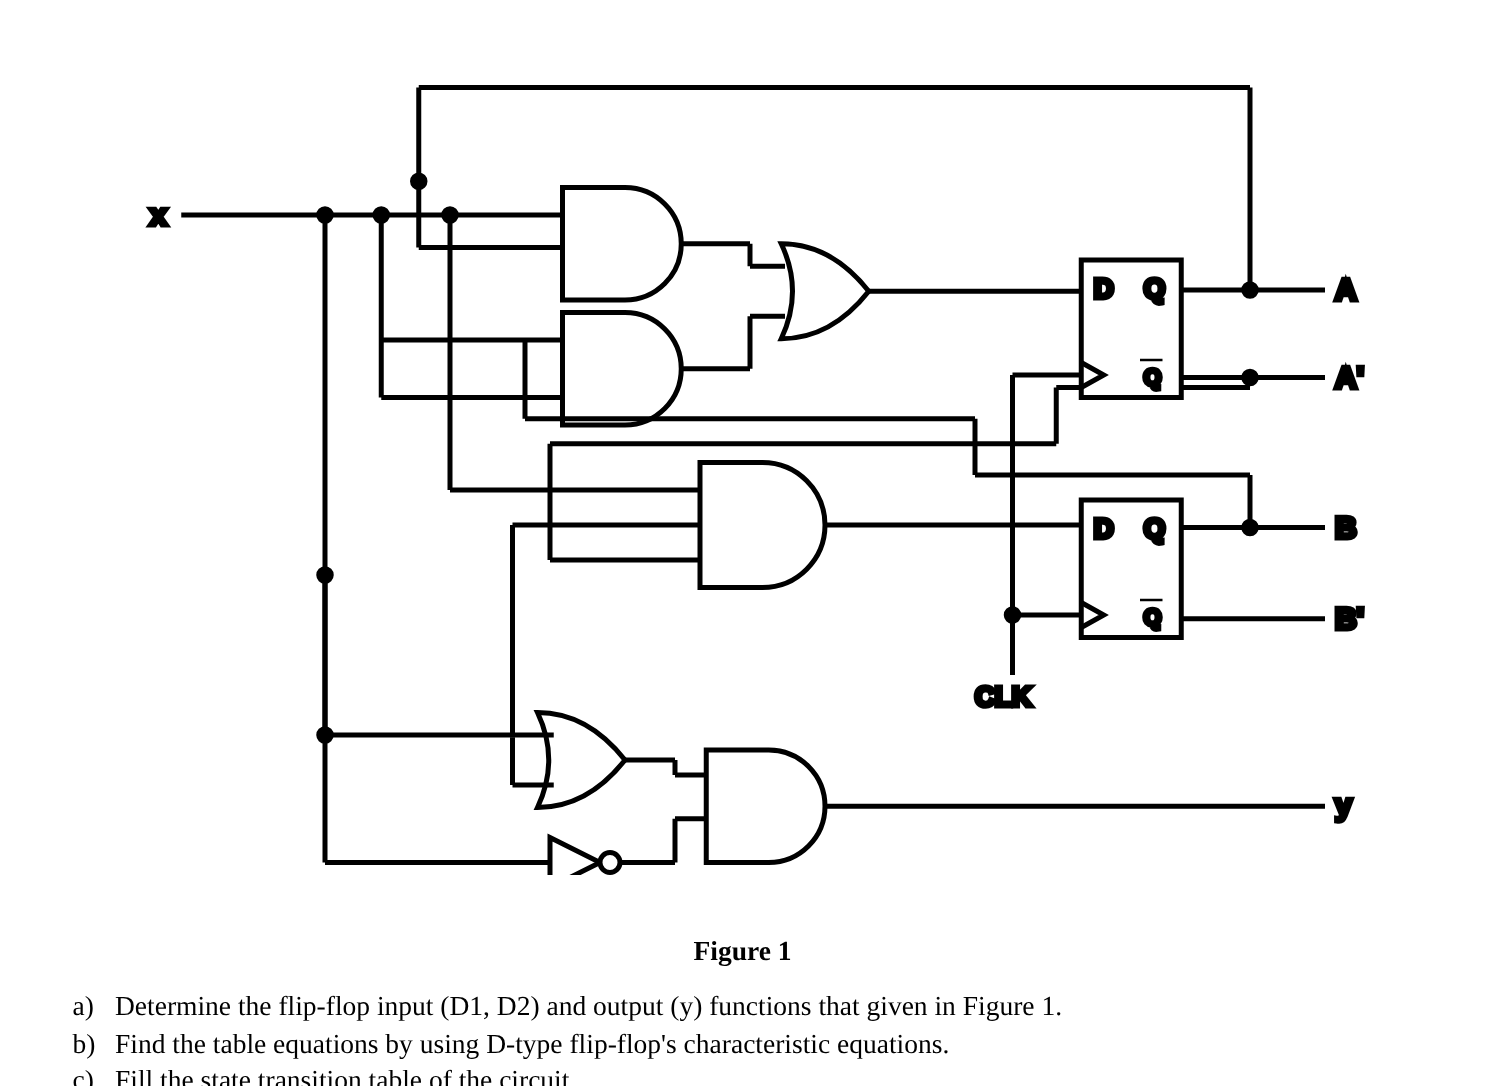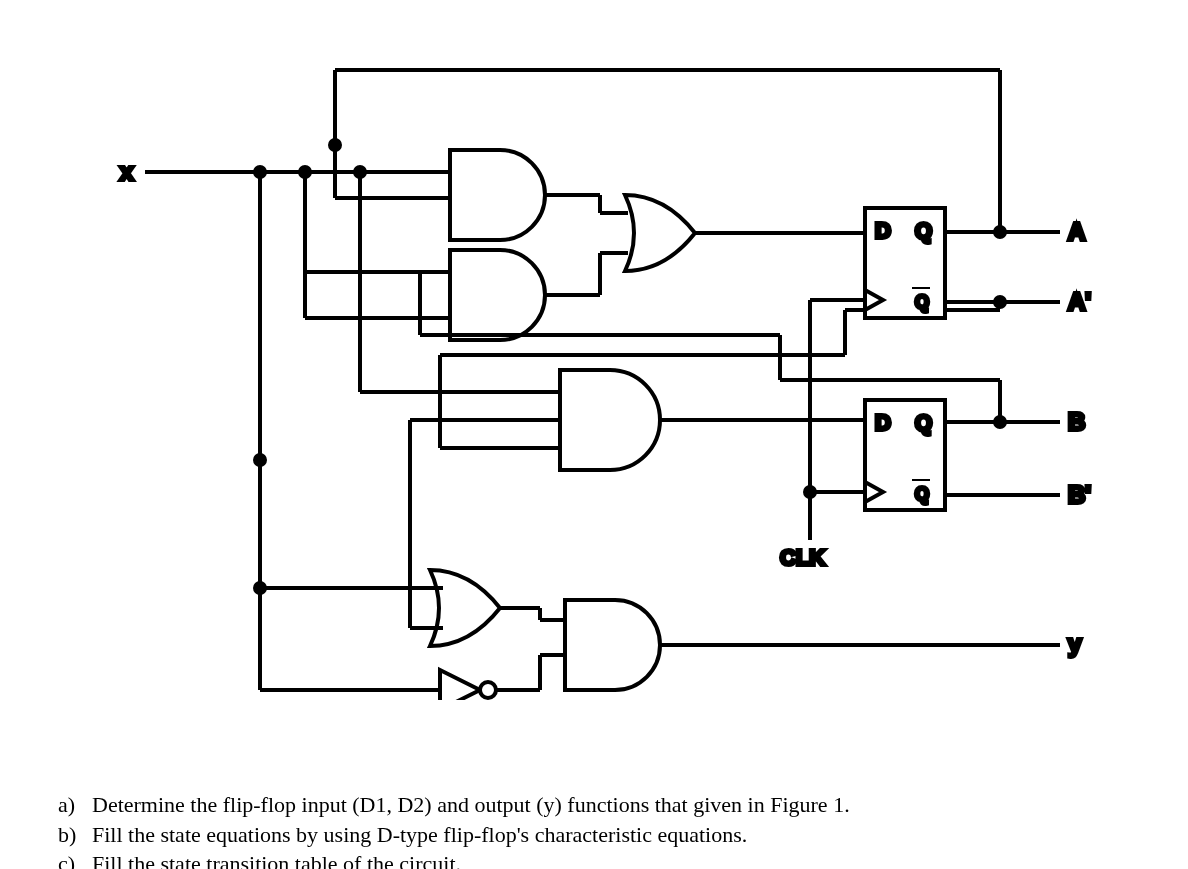--- a/index.html
+++ b/index.html
@@ -128,29 +128,30 @@
   <line x1="540" y1="690" x2="540" y2="655"></line>
   <line x1="540" y1="655" x2="565" y2="655"></line>
 
   <path d="M565 600 h50 a45 45 0 0 1 0 90 h-50 z" fill="#fff"></path>
   <line x1="660" y1="645" x2="1060" y2="645"></line>
   <text x="1068" y="652" class="signal">y</text>
 
   </g>
 </svg>
 
+<div class="caption" style="top:748px">Figure 1</div>
 
 <div class="questions">
   <div class="q">
         <div class="ql">a)</div>
         <div>Determine the flip-flop input (D1, D2) and output (y) functions that given in Figure 1.</div>
       </div>
   <div class="q">
         <div class="ql">b)</div>
-        <div>Fill the state equations by using D-type flip-flop's characteristic equations.</div>
+        <div>Find the table equations by using D-type flip-flop's characteristic equations.</div>
       </div>
   <div class="q">
         <div class="ql">c)</div>
         <div>Fill the state transition table of the circuit.</div>
       </div>
 </div>
 
 </div>
 
 </body></html>

